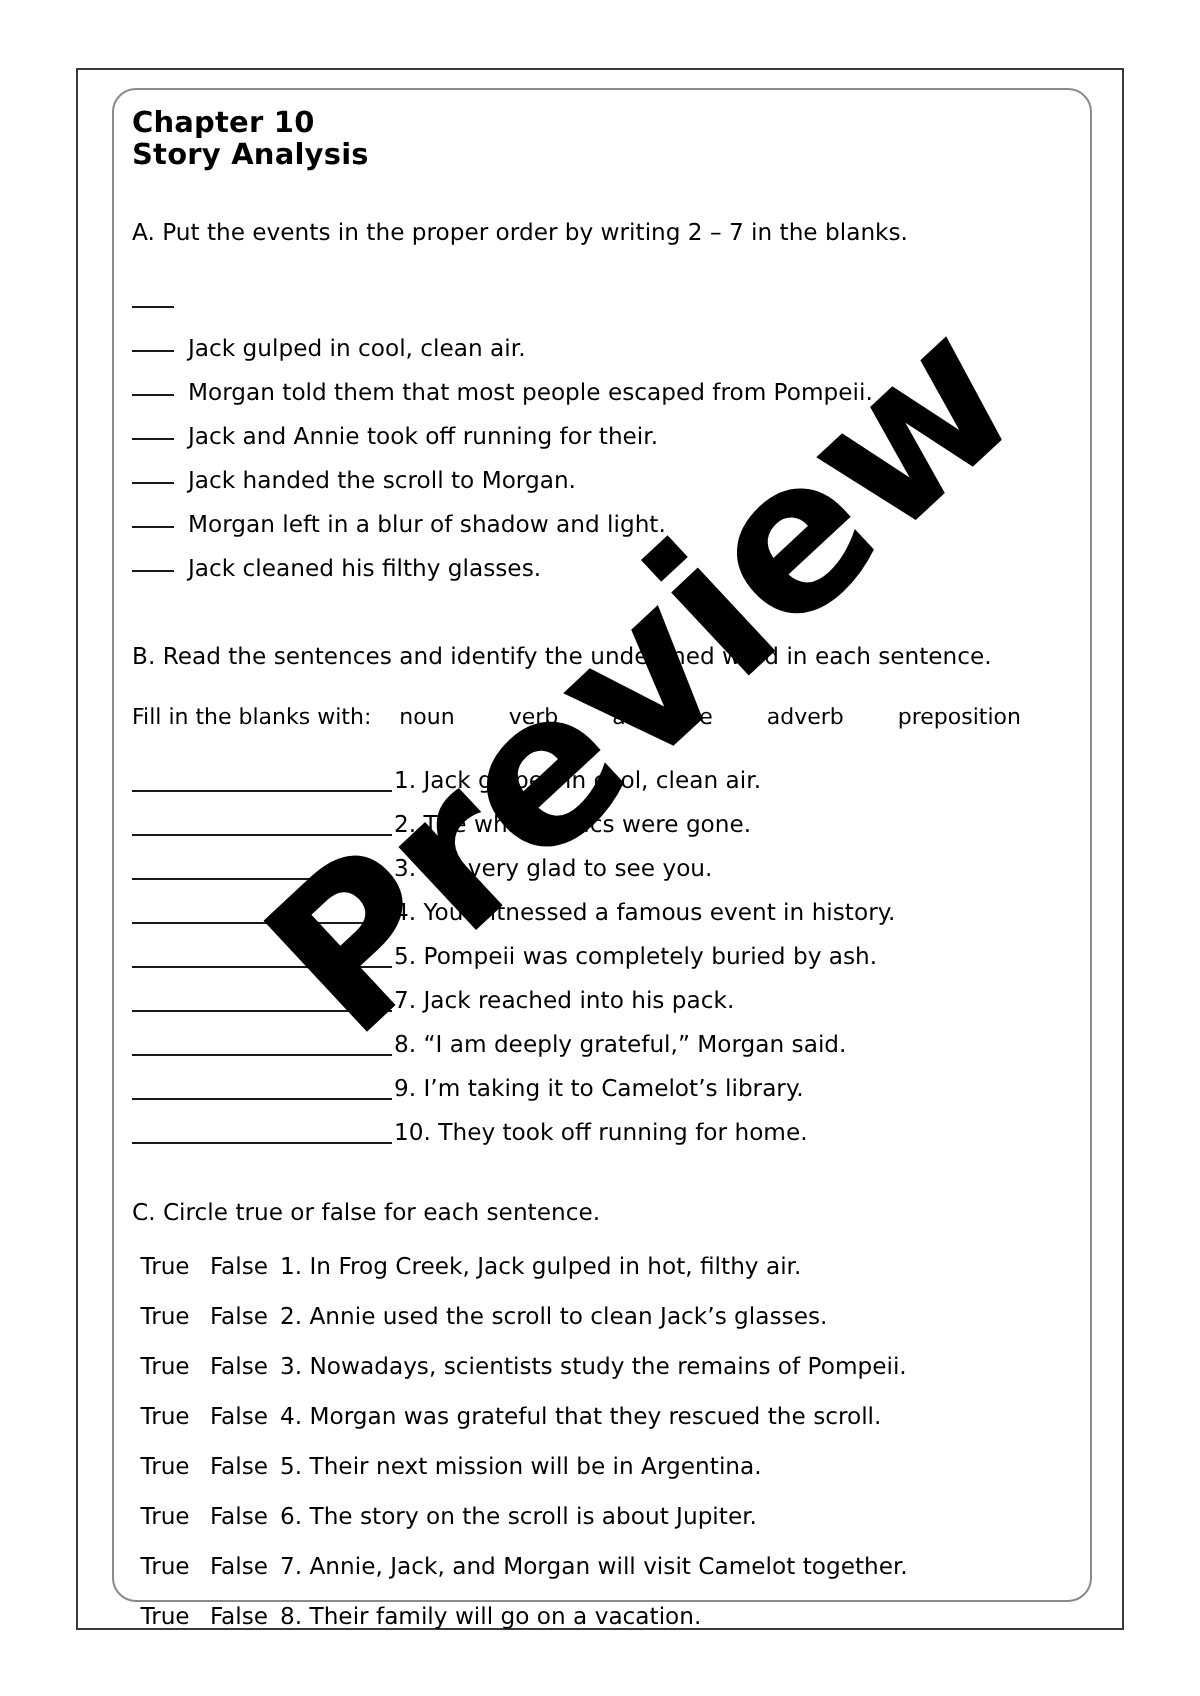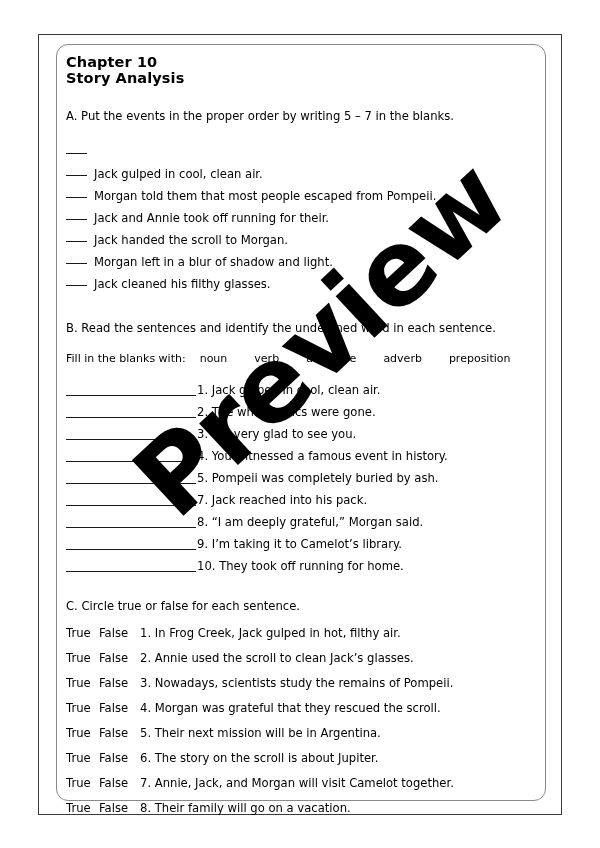--- a/index.html
+++ b/index.html
@@ -110,21 +110,21 @@
     width: 130px;
     border-bottom: 1.3px solid #1a1a1a;
     height: 11px;
     flex: 0 0 auto;
   }
   .b-text { padding-left: 1px; }
   .u { text-underline-offset: 1px; }
 
   .sec-c-intro { margin-top: 22px; }
 
-  .list-c { margin-top: 7px; }
+  .list-c { margin-top: 7px; text-align: center; }
   .list-c .row {
     font-size: 11.6px;
     height: 25px;
     line-height: 25px;
     white-space: nowrap;
     display: flex;
     align-items: center;
   }
   .tf-true { width: 33px; flex: 0 0 auto; }
   .tf-false { width: 41px; flex: 0 0 auto; }
@@ -161,21 +161,21 @@
 <div id="page-outer"></div>
 <div id="page-inner"></div>
 
 <div id="content">
 
   <div class="hdr">
     <span>Chapter 10</span>
     <span>Story Analysis</span>
   </div>
 
-  <div class="section-intro sec-a-intro">A. Put the events in the proper order by writing 5 – 7 in the blanks.</div>
+  <div class="section-intro sec-a-intro">A. Put the events in the proper order by writing 2 – 7 in the blanks.</div>
 
   <div class="list-a" id="list-a">
       <div class="row"><span class="blank-short"></span></div>
       <div class="row"><span class="blank-short"></span><span>Jack gulped in cool, clean air.</span></div>
       <div class="row"><span class="blank-short"></span><span>Morgan told them that most people escaped from Pompeii.</span></div>
       <div class="row"><span class="blank-short"></span><span>Jack and Annie took off running for their.</span></div>
       <div class="row"><span class="blank-short"></span><span>Jack handed the scroll to Morgan.</span></div>
       <div class="row"><span class="blank-short"></span><span>Morgan left in a blur of shadow and light.</span></div>
       <div class="row"><span class="blank-short"></span><span>Jack cleaned his filthy glasses.</span></div>
     </div>

